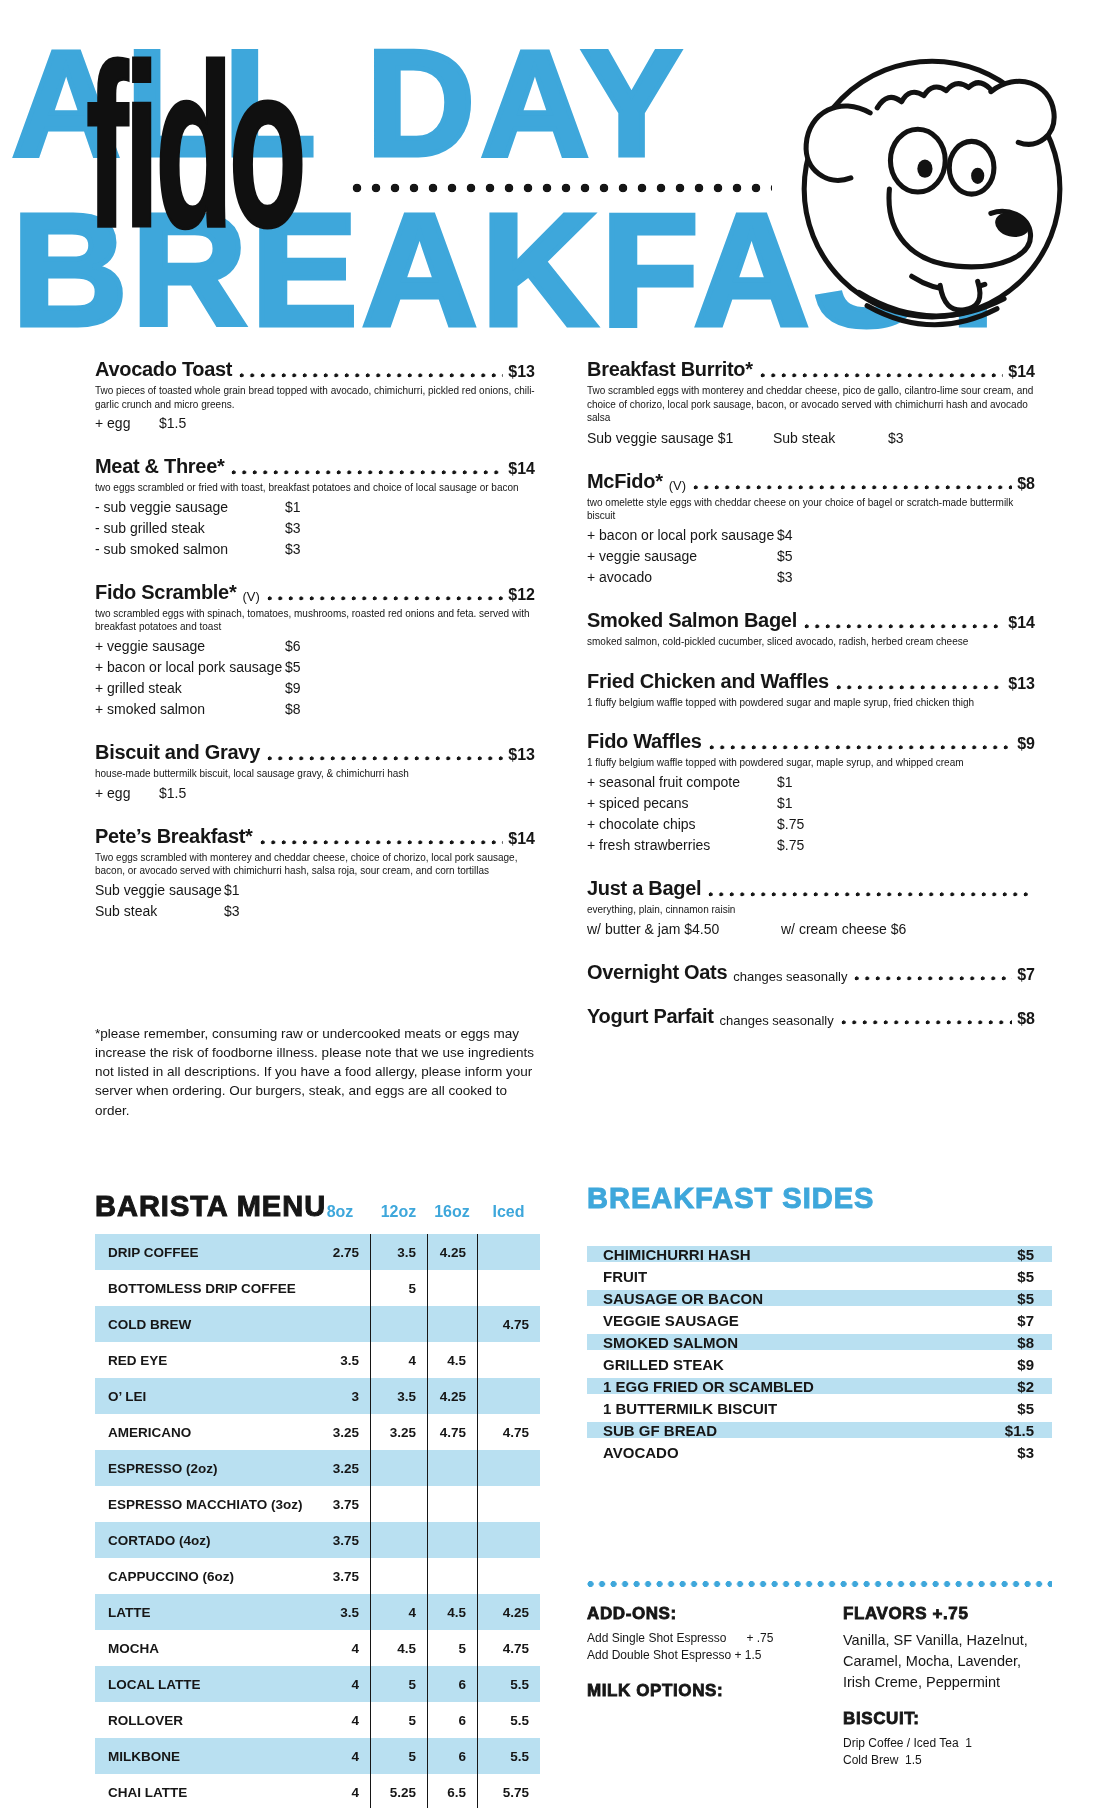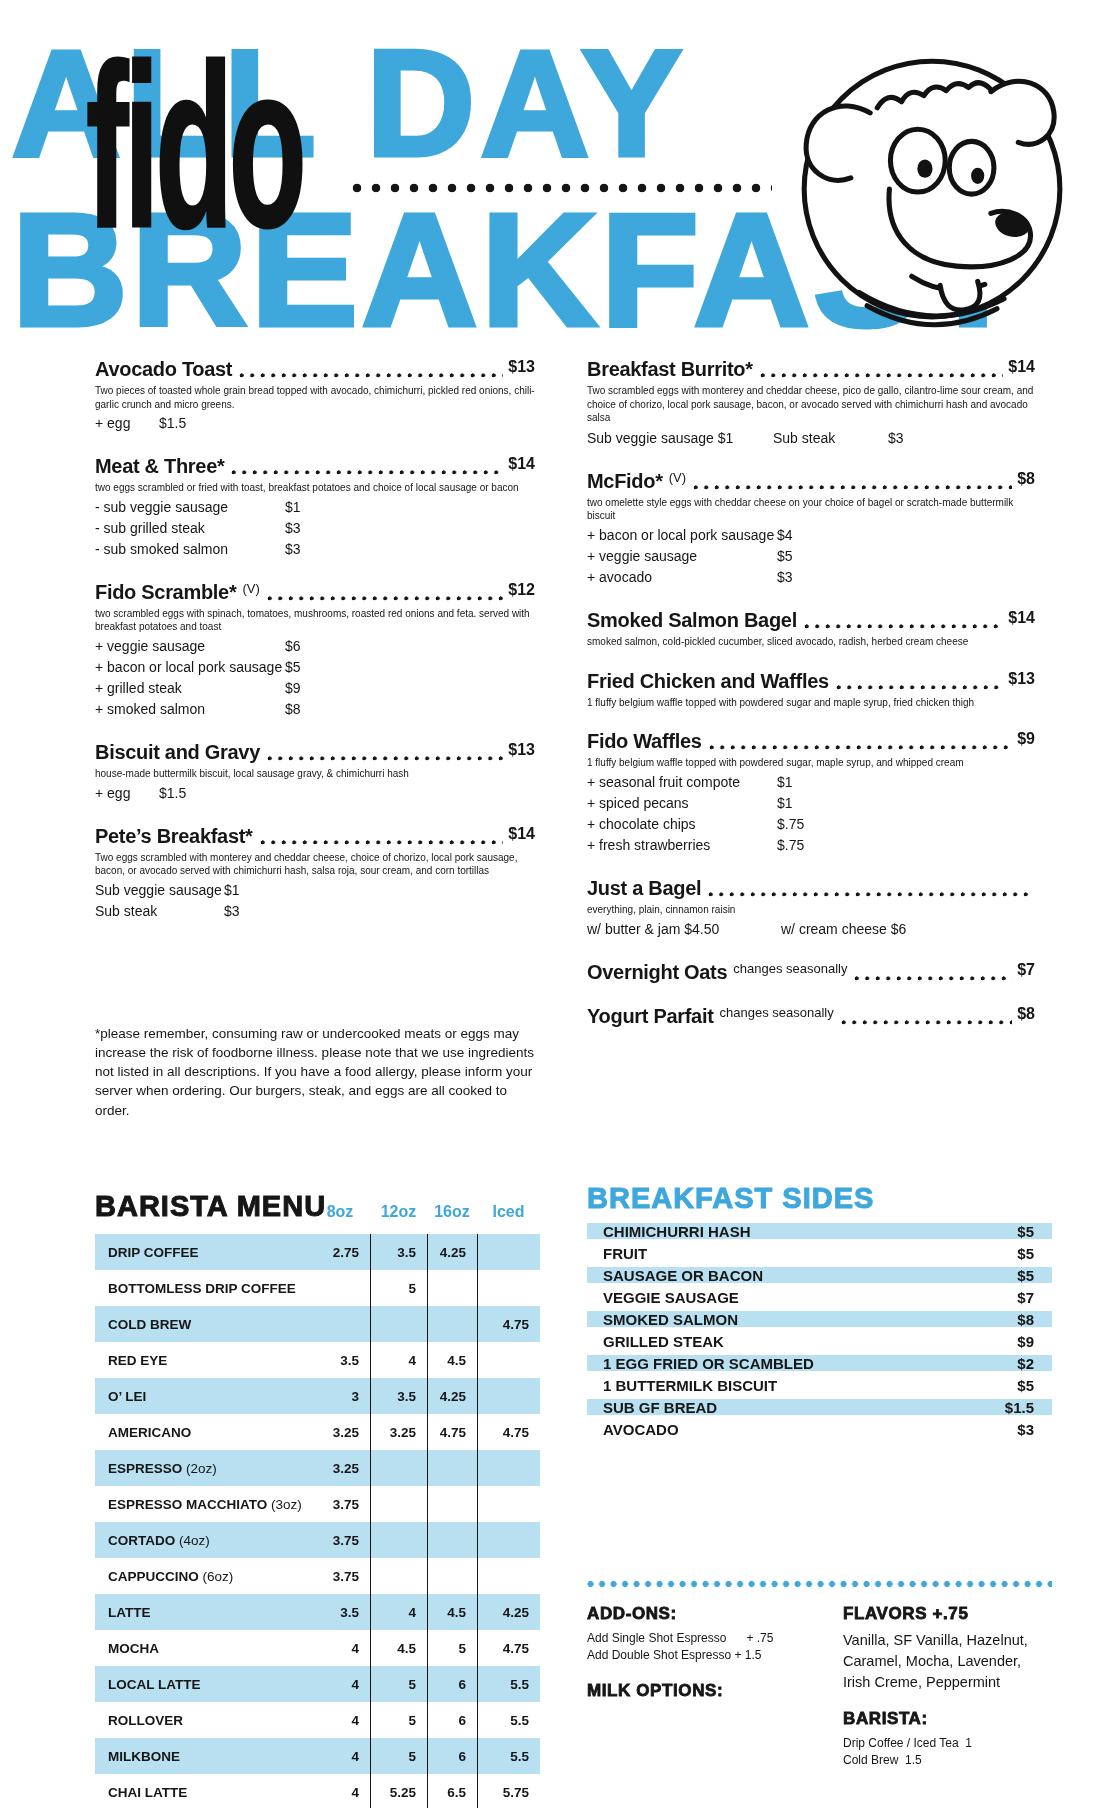--- a/index.html
+++ b/index.html
@@ -20,21 +20,21 @@
              background-image:radial-gradient(circle at 5px 6px, var(--ink) 4px, rgba(0,0,0,0) 4.6px);
              background-size:19px 13px; background-repeat:repeat-x; }
   .dog-wrap{ position:absolute; left:792px; top:34px; width:276px; height:306px; z-index:4; }
 
   
   .col{ position:absolute; top:358px; }
   .col-left{ left:95px;  width:440px; }
   .col-right{ left:587px; width:448px; }
 
   .item{ margin-bottom:21px; }
-  .item-head{ display:flex; align-items:flex-start; }
+  .item-head{ display:flex; align-items:flex-end; }
   .item-name{ font-size:20px; font-weight:bold; letter-spacing:-0.3px; white-space:nowrap;}
   .item-tag{ font-size:13px; font-weight:normal; margin-left:6px; white-space:nowrap;}
   .leader{ flex:1 1 auto; height:7px; margin:0 5px 2px 7px; align-self:flex-end;
            background-image:radial-gradient(circle at 2.6px 3.4px, var(--ink) 1.8px, rgba(0,0,0,0) 2.2px);
            background-size:10.5px 7px; background-repeat:repeat-x; }
   .item-price{ font-size:16px; font-weight:bold; white-space:nowrap;}
   .item-desc{ font-size:10px; line-height:1.36; margin-top:3px; }
   .addons{ margin-top:2px; font-size:14px; }
   .addon{ display:grid; grid-template-columns:190px auto; line-height:1.5; }
   .addons.narrow .addon{ grid-template-columns:64px auto; }
@@ -53,28 +53,28 @@
                   -webkit-text-stroke:1px currentColor; white-space:nowrap;}
 
   
   .barista{ position:absolute; left:95px; top:1190px; width:445px; }
   .b-grid{ display:grid; grid-template-columns:215px 60px 57px 50px 63px; }
   .b-headrow{ align-items:end; margin-bottom:11px; }
   .b-colhead{ color:var(--blue); font-weight:bold; font-size:16px; text-align:center; padding-bottom:2px;}
   .b-row{ height:36px; align-items:center; }
   .b-row:nth-child(odd){ background:var(--rowblue); }
   .b-name{ padding-left:13px; font-weight:bold; font-size:13.5px; white-space:nowrap; }
-  .b-note{ font-weight:normal;text-align:center; }
+  .b-note{ font-weight:bold;text-align:center; }
   .b-cell{ text-align:right; padding-right:11px; font-weight:bold; font-size:13.5px; height:100%;
            display:flex; align-items:center; justify-content:flex-end;}
   .b-cell.rule{ border-left:1.6px solid var(--ink); }
 
   
   .sides{ position:absolute; left:587px; top:1182px; width:465px; }
-  .sides .section-title{ color:var(--blue); margin-bottom:8px; }
+  .sides .section-title{ color:var(--blue); margin-bottom:31px; }
   .side-row{ height:16px; margin-bottom:6px; display:flex; align-items:center;
              justify-content:space-between; padding:0 18px 0 16px;
              font-weight:bold; font-size:15px; }
   .side-row:nth-of-type(odd){ background:var(--rowblue); }
 
   
   .footer{ position:absolute; left:587px; top:1580px; width:465px; }
   .blue-dots{ height:8px; margin-bottom:16px;
               background-image:radial-gradient(circle at 3.5px 4px, var(--blue) 2.8px, rgba(0,0,0,0) 3.3px);
               background-size:11.5px 8px; background-repeat:repeat-x; }
@@ -543,21 +543,21 @@
       <div class="ft-block">
         <div class="ft-title">MILK OPTIONS:</div>
       </div>
     </div>
     <div class="ft-col2">
       <div class="ft-block">
         <div class="ft-title">FLAVORS  +.75</div>
         <div class="ft-text">Vanilla, SF Vanilla, Hazelnut, Caramel, Mocha, Lavender, Irish Creme, Peppermint</div>
       </div>
       <div class="ft-block">
-        <div class="ft-title">BARISTA:</div>
+        <div class="ft-title">BISCUIT:</div>
         <div id="refills-lines">
             <div class="ft-line">Drip Coffee / Iced Tea  1</div>
             <div class="ft-line">Cold Brew  1.5</div>
           </div>
       </div>
     </div>
   </div>
 </div>
 
 </body></html>

